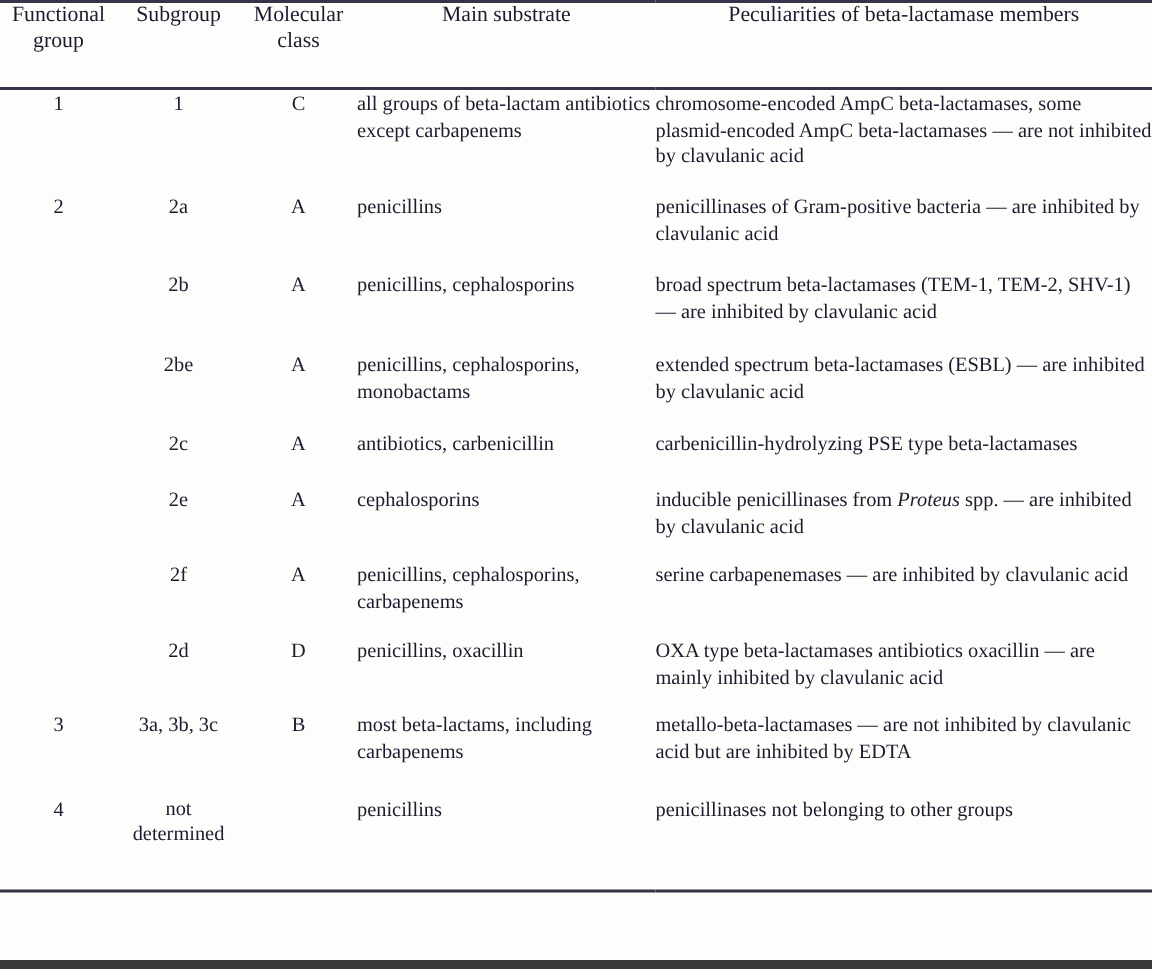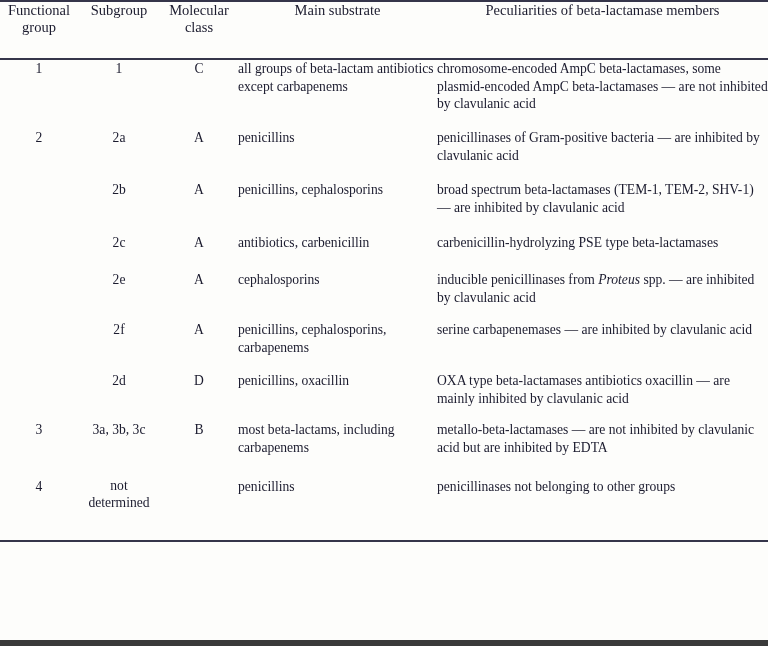--- a/index.html
+++ b/index.html
@@ -141,20 +141,27 @@
       </tr>
 
       <tr style="height:53px">
         <td class="col-rule c-group"></td>
         <td class="col-rule c-sub">2b</td>
         <td class="col-rule c-class">A</td>
         <td class="col-rule c-substrate">penicillins, cephalosporins</td>
         <td class="c-pecul">broad spectrum beta-lactamases (TEM-1, TEM-2, SHV-1) — are inhibited by clavulanic acid</td>
       </tr>
 
+      <tr style="height:53px">
+        <td class="col-rule c-group"></td>
+        <td class="col-rule c-sub">2be</td>
+        <td class="col-rule c-class">A</td>
+        <td class="col-rule c-substrate">penicillins, cephalosporins, monobactams</td>
+        <td class="c-pecul">extended spectrum beta-lactamases (ESBL) — are inhibited by clavulanic acid</td>
+      </tr>
 
 
       <tr style="height:37px">
         <td class="col-rule c-group"></td>
         <td class="col-rule c-sub">2c</td>
         <td class="col-rule c-class">A</td>
         <td class="col-rule c-substrate">antibiotics, carbenicillin</td>
         <td class="c-pecul">carbenicillin-hydrolyzing PSE type beta-lactamases</td>
       </tr>
 

